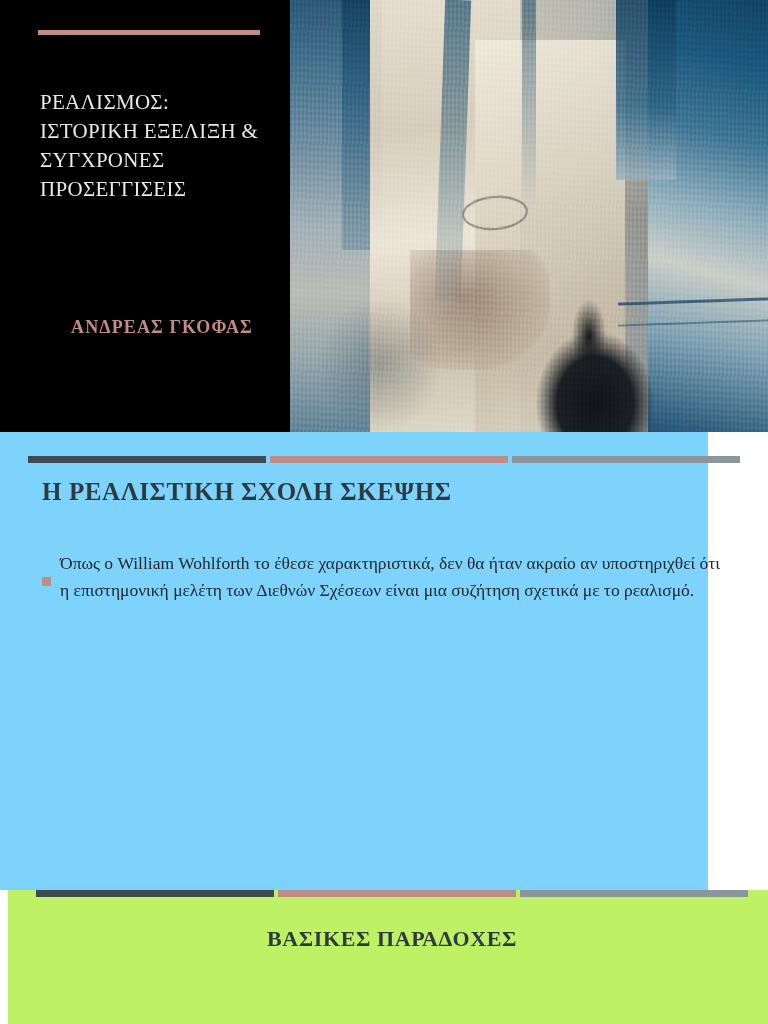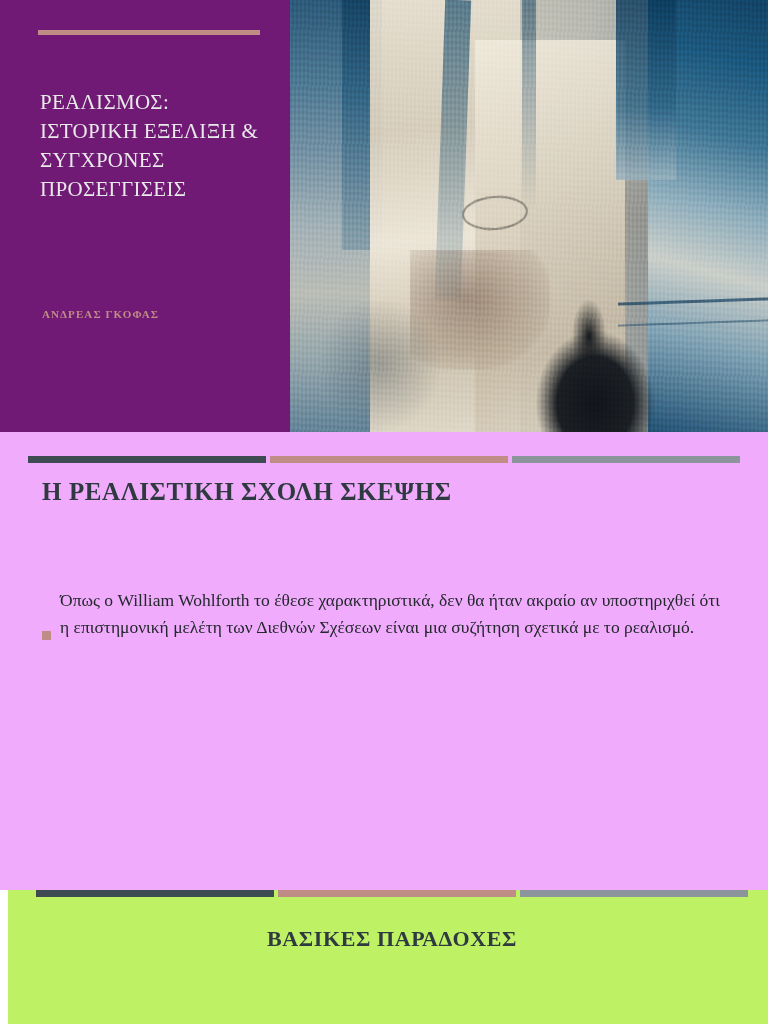--- a/index.html
+++ b/index.html
@@ -20,21 +20,21 @@
     width: 768px;
     height: 432px;
     background: #2b2b2b;
     overflow: hidden;
   }
   .title-left {
     position: absolute;
     left: 0; top: 0;
     width: 290px;
     height: 432px;
-    background: #701a75;
+    background: #000000;
     z-index: 3;
   }
   .title-rule {
     position: absolute;
     left: 38px;
     top: 30px;
     width: 222px;
     height: 5px;
     background: #c08c86;
   }
@@ -45,27 +45,28 @@
     width: 230px;
     color: #e9e9e9;
     font-size: 21px;
     line-height: 1.38;
     letter-spacing: .3px;
     font-family: "Liberation Serif", serif;
   }
   .author-text {
     position: absolute;
     left: 42px;
-    top: 308px;
+    top: 317px;
     width: 240px;
     color: #c08c86;
-    font-size: 11px;
+    font-size: 18px;
     font-weight: bold;
     letter-spacing: 1.1px;
     font-family: "Liberation Serif", serif;
+    text-align: center;
   }
 
   
   .title-photo {
     position: absolute;
     left: 290px; top: 0;
     width: 478px;
     height: 432px;
     overflow: hidden;
     background:
@@ -153,23 +154,23 @@
     left:0; top:0; width:478px; height:432px;
     background-image:
       repeating-linear-gradient(91deg, rgba(255,255,255,.05) 0 2px, rgba(0,0,0,.04) 2px 4px),
       repeating-linear-gradient(3deg, rgba(0,0,0,.03) 0 3px, rgba(255,255,255,.03) 3px 6px);
     mix-blend-mode: overlay;
   }
 
   
   .slide-content {
     position: relative;
-    width: 768px;
+    width: 708px;
     height: 458px;
-    background: #f0abfc;
+    background: #7dd3fc;
   }
   .bar-row {
     position: absolute;
     left: 28px;
     width: 712px;
     height: 7px;
     display: flex;
   }
   .bar-row .seg { height: 7px; }
   .seg-dark  { flex: 0 0 238px; background: #3e4b52; }
@@ -186,23 +187,22 @@
     letter-spacing: .6px;
   }
   .bullets {
     position: absolute;
     left: 42px;
     top: 118px;
     width: 688px;
   }
   .bullet {
     display: flex;
-    align-items: flex-end;
+    align-items: center;
     margin-bottom: 20px;
-    margin-top: 37px;
   }
   .bullet-marker {
     flex: 0 0 auto;
     width: 9px;
     height: 9px;
     background: #c08c86;
     margin-top: 9px;
     margin-right: 9px;
   }
   .bullet-text {

